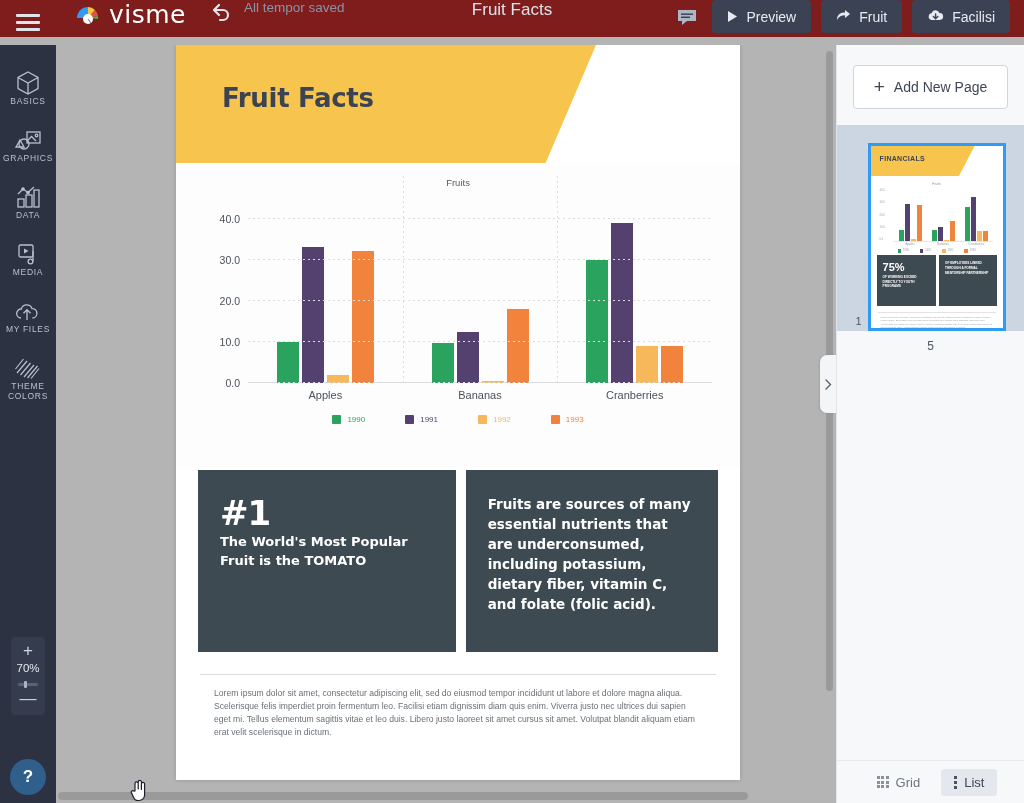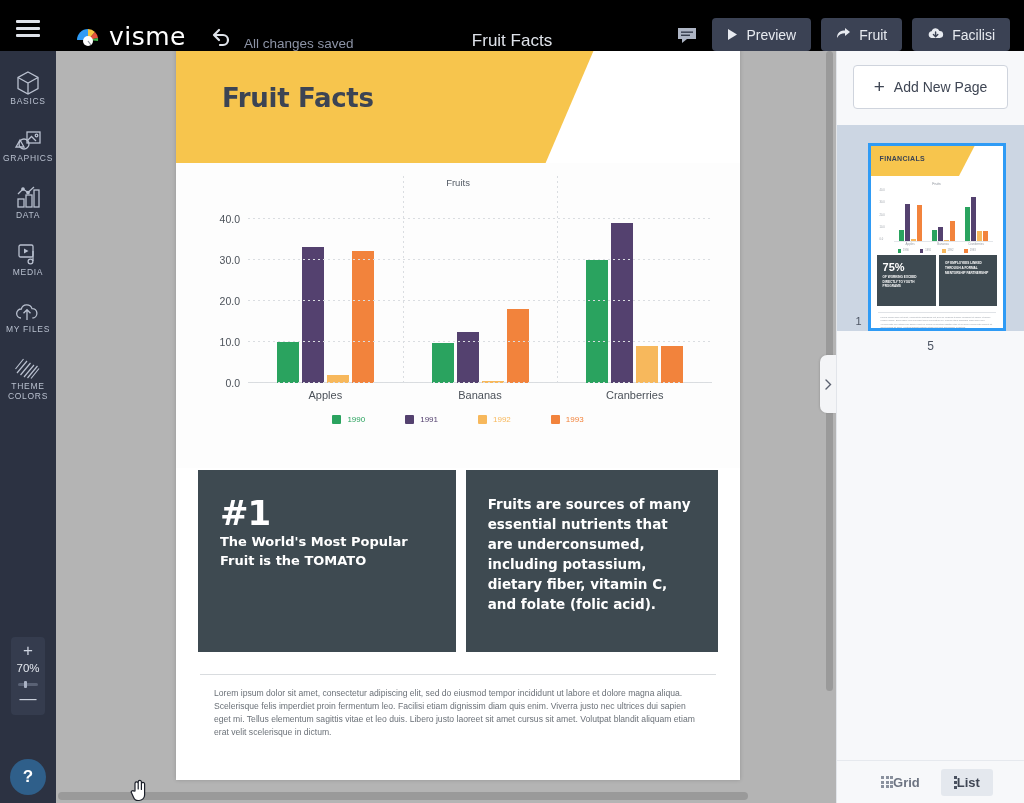--- a/index.html
+++ b/index.html
@@ -6,22 +6,22 @@
   html, body {
     width: 1024px; height: 803px;
     overflow: hidden;
     font-family: "Liberation Sans", sans-serif;
     background: #b4b4b4;
   }
   #app { position: relative; width: 1024px; height: 803px; }
 
   
   .topbar {
-    position: absolute; left: 0; top: 0; width: 1024px; height: 51px;
-    background: #000000; display: flex; align-items: flex-end;
+    position: absolute; left: 0; top: 0; width: 1024px; height: 37px;
+    background: #7f1d1d; display: flex; align-items: flex-start;
     z-index: 40;
   }
   .hamburger { width: 56px; height: 45px; display: flex; flex-direction: column;
     align-items: center; justify-content: center; gap: 4px; cursor: pointer; }
   .hamburger i { display: block; width: 24px; height: 3px; background: #dfe3ea; border-radius: 1px; }
 
   .brand { display: flex; align-items: center; gap: 7px; margin-left: 20px; }
   .brand-mark { width: 26px; height: 22px; position: relative; }
   .brand-word { color: #ffffff; font-size: 25px; letter-spacing: .5px;
     font-family: "DejaVu Sans", sans-serif; font-weight: 400; }
@@ -175,22 +175,22 @@
   .t-big { font-size: 11px; font-weight: bold; line-height: 12px; }
   .t-sub { font-size: 3.1px; line-height: 4.6px; font-weight: bold; margin-top: 2px; }
   .t-body { font-size: 3.1px; line-height: 4.8px; font-weight: bold; }
   .t-rule { margin: 6px 7px 0; border-top: 1px solid #e0e3e7; }
   .t-foot { margin: 3px 10px 0; font-size: 2.3px; line-height: 3.4px; color: #9aa0a8; }
   .thumb-count { text-align: center; font-size: 12px; color: #4d5563; margin-top: 8px; }
 
   .view-toggle { position: absolute; left: 0; right: 0; bottom: 0; height: 43px;
     background: #f7f8fa; border-top: 1px solid #e6e9ee;
     display: flex; align-items: center; justify-content: center; gap: 8px; }
-  .vt-btn { display: flex; align-items: center; padding: 6px 13px;
-    border-radius: 3px; font-size: 13px; color: #6d7482; cursor: pointer; font-weight: bold; }
+  .vt-btn { display: flex; align-items: center; gap: 7px; padding: 6px 13px;
+    border-radius: 3px; font-size: 13px; color: #6d7482; cursor: pointer; }
   .vt-btn.active { background: #e4e8ee; color: #3f4654; }
   .grid-glyph { display: grid; grid-template-columns: repeat(3,3px); gap: 1.5px; }
   .grid-glyph i { width: 3px; height: 3px; background: #8a919e; display:block; }
   .list-glyph { display: flex; flex-direction: column; gap: 2px; }
   .list-glyph i { width: 3px; height: 3px; background: #4a5160; display:block; }
 
   
   .cursor { position: absolute; left: 130px; top: 778px; width: 18px; height: 24px;
     pointer-events: none; z-index: 60; }
 </style>
@@ -219,21 +219,21 @@
       </span>
       <span class="brand-word">visme</span>
     </div>
 
     <div class="undo-btn">
       <svg width="22" height="20" viewBox="0 0 22 20">
         <path d="M5 7 h8 a5 5 0 0 1 0 10 h-3" fill="none" stroke="#dfe3ea" stroke-width="2.2" stroke-linecap="round"></path>
         <path d="M9 2 L4 7 L9 12" fill="none" stroke="#dfe3ea" stroke-width="2.2" stroke-linecap="round" stroke-linejoin="round"></path>
       </svg>
     </div>
-    <div class="saved-text">All changes saved</div>
+    <div class="saved-text">All tempor saved</div>
 
     <div class="doc-title">Fruit Facts</div>
 
     <div class="tb-right">
       <div class="chat-icon">
         <svg width="22" height="20" viewBox="0 0 22 20">
           <path d="M2 3 h18 v11 h-9 l-5 4 v-4 h-4 Z" fill="#aeb5c4"></path>
           <rect x="5" y="6.5" width="12" height="1.3" fill="#2c3242"></rect>
           <rect x="5" y="9.6" width="9" height="1.3" fill="#2c3242"></rect>
         </svg>

